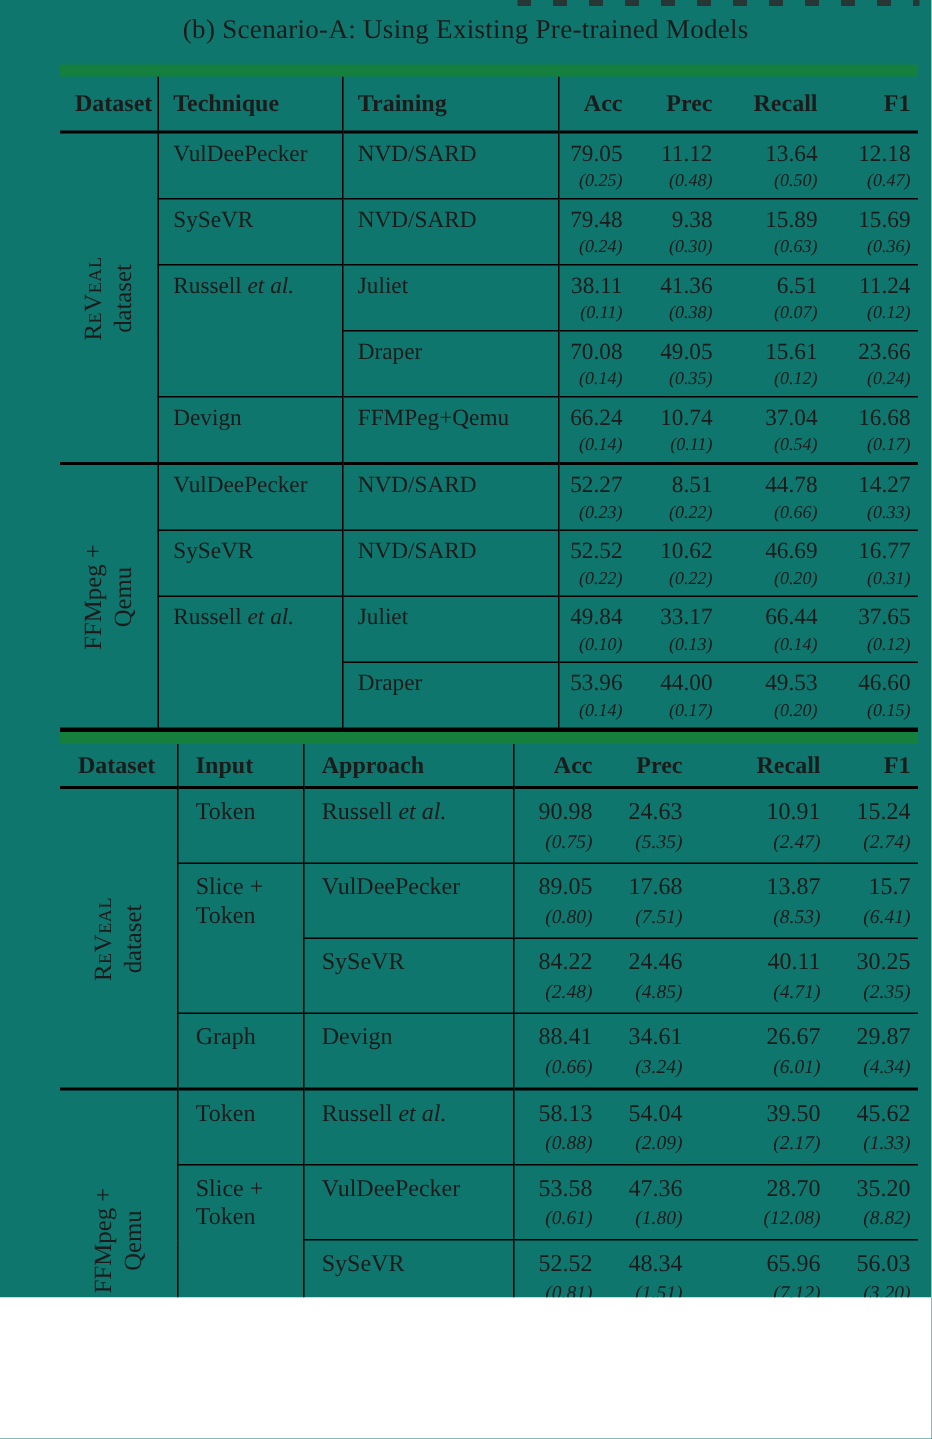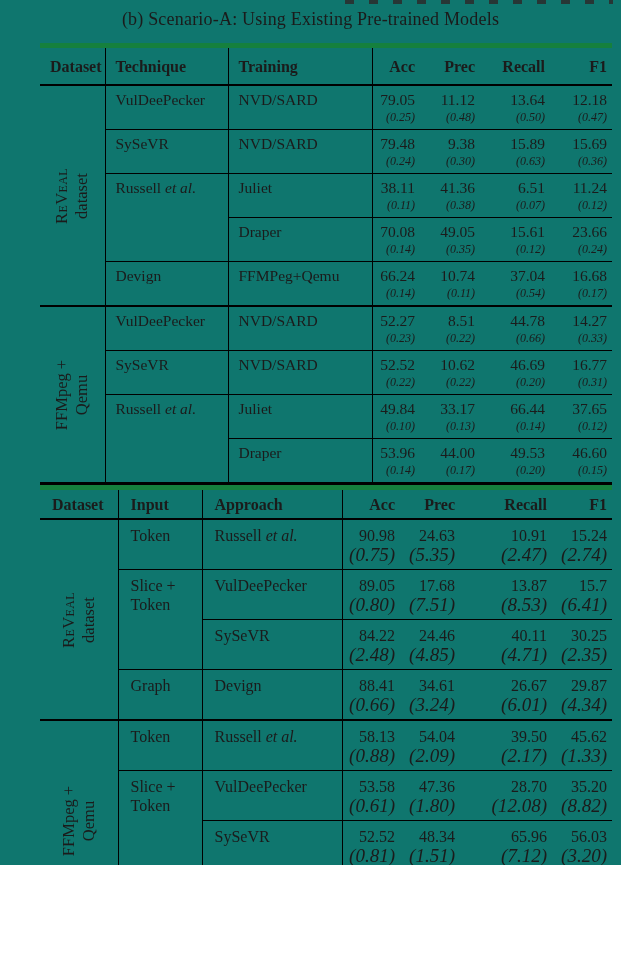--- a/index.html
+++ b/index.html
@@ -12,35 +12,35 @@
     position:absolute; top:0; left:345px; width:268px; height:4px;
     background:repeating-linear-gradient(90deg,#2b2b2b 0 9px, transparent 9px 24px);
     opacity:.85;
   }
   .speck { position:absolute; left:40px; top:949px; width:3px; height:5px; background:#666; }
   .caption { text-align:center; font-size:18px; letter-spacing:.2px; }
   .cap-b { padding-top:9px; margin:0 0 13px 0; }
   .cap-c { margin:17px 0 13px 0; }
 
   table.tbl { margin-left:40px; width:572px; border-collapse:collapse; table-layout:fixed;
-    border-top:5px solid #15803d; border-bottom:3px solid #000; }
+    border-top:8px solid #15803d; border-bottom:3px solid #000; }
   .tbl th { border-bottom:2px solid #000; font-size:16px; text-align:left;
     vertical-align:top; font-weight:bold; }
   .tbl-a th { padding:10px 4px 8px 10px; }
   .tbl-b th { padding:6px 4px 4px 12px; }
   .tbl td { vertical-align:top; }
   .tbl-a td { padding:5px 4px 3px 10px; font-size:15.5px; line-height:17.5px; }
   .tbl-b td { padding:7px 4px 5px 12px; font-size:16px; line-height:18.5px; }
   .tbl tbody td { border-top:1px solid #000; }
   .tbl tr.grp td { border-top:2.5px solid #000; }
   .v { border-right:1.3px solid #000; }
   th.m, td.m { text-align:right; padding-right:5px; padding-left:2px; }
   .sd { font-style:italic; }
   .tbl-a .sd { font-size:12px; }
-  .tbl-b .sd { font-size:19px; }
+  .tbl-b .sd { font-size:13px; }
   .mid { vertical-align:middle; }
   .it { font-style:italic; }
   td.ds { position:relative; padding:0; }
   .rot {
     position:absolute; top:50%; left:50%;
     transform:translate(-50%,-50%) rotate(-90deg);
     white-space:nowrap; text-align:center; font-size:16.5px; line-height:20px;
   }
   .sc { font-variant:small-caps; letter-spacing:.4px; }
   sup { font-size:11px; }

